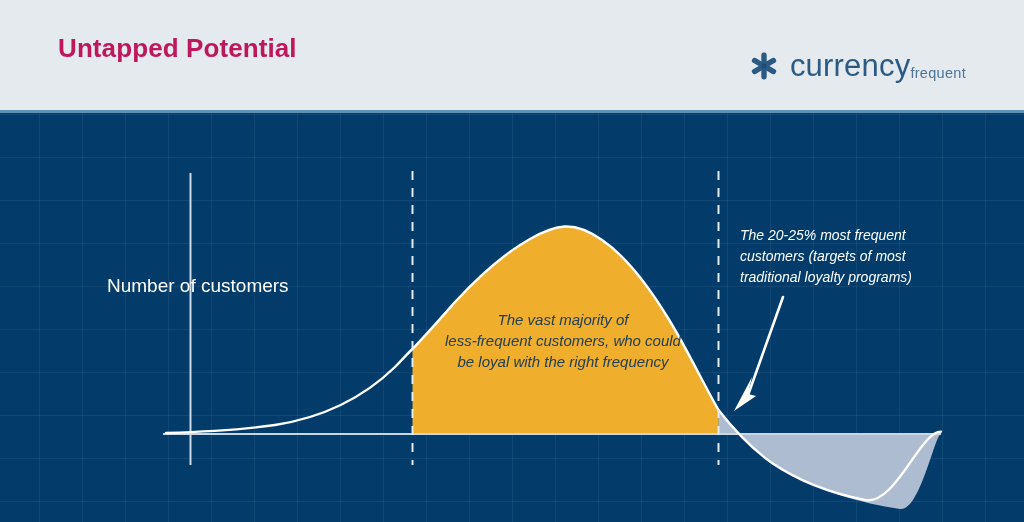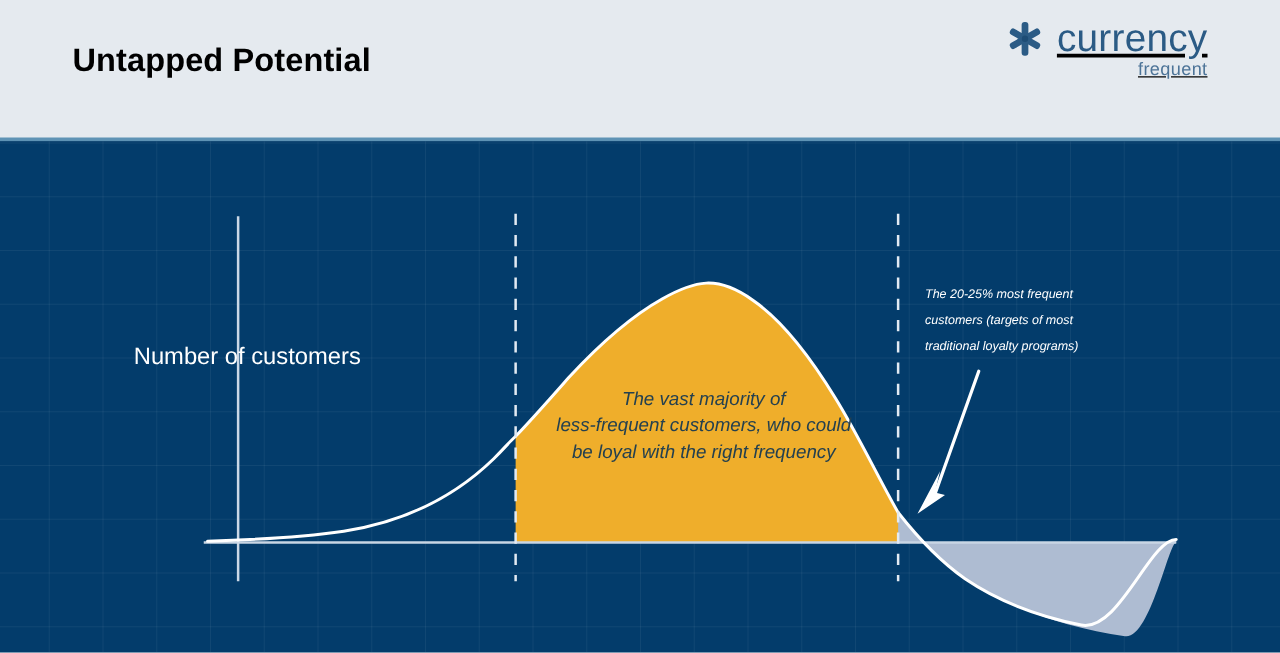--- a/index.html
+++ b/index.html
@@ -26,41 +26,39 @@
     height: 113px;
     background: #E5EAEF;
     border-bottom: 3px solid #5E93B5;
     box-sizing: border-box;
   }
   #title {
     position: absolute;
     left: 58px; top: 33px;
     font-size: 26px;
     font-weight: bold;
-    color: #000000;
+    color: #be185d;
     letter-spacing: 0.1px;
     white-space: nowrap;
   }
   #subtitle {
     position: absolute;
     left: 58px; top: 68px;
     font-size: 13.5px;
     font-weight: normal;
     color: #14436C;
     white-space: nowrap;
   }
 
   
   #logo {
     position: absolute;
-    right: 58px; top: 15px;
+    right: 58px; top: 50px;
     display: flex;
-    flex-direction: column;
     align-items: flex-start;
-    text-decoration: underline;
   }
   #logo-row {
     display: flex;
     align-items: center;
     gap: 11px;
   }
   #logo-mark {
     width: 30px;
     height: 30px;
     display: block;
@@ -136,21 +134,21 @@
     color: #24404F;
     white-space: pre-line;
   }
   #note-grey {
     position: absolute;
     left: 740px;
     top: 112px;
     width: 200px;
     text-align: left;
     font-style: italic;
-    font-size: 10px;
+    font-size: 14px;
     line-height: 21px;
     color: #FFFFFF;
     white-space: pre-line;
   }
 </style>
 </head>
 <body>
 
 <div id="page">
 

